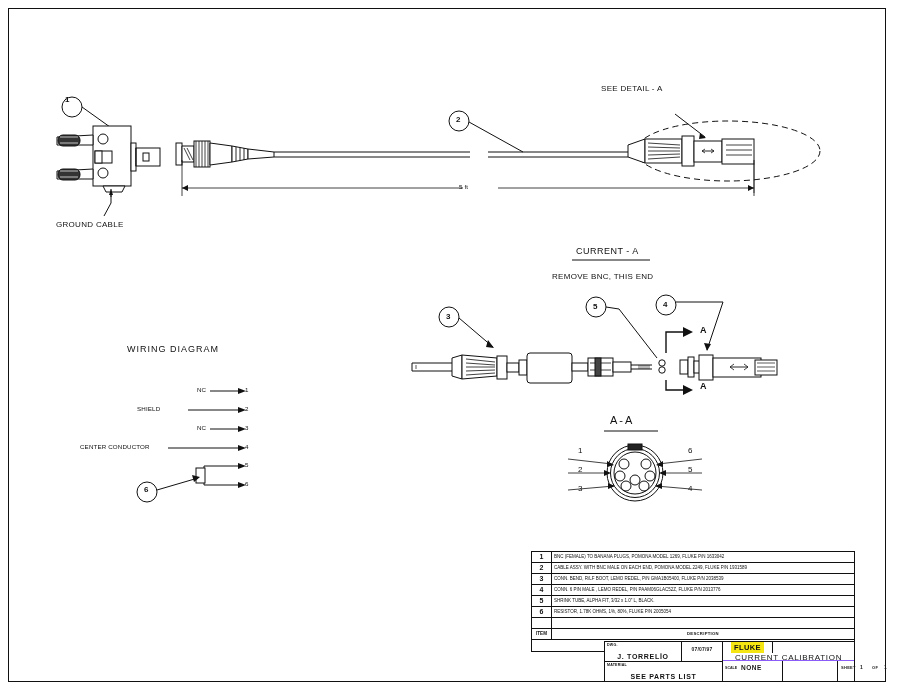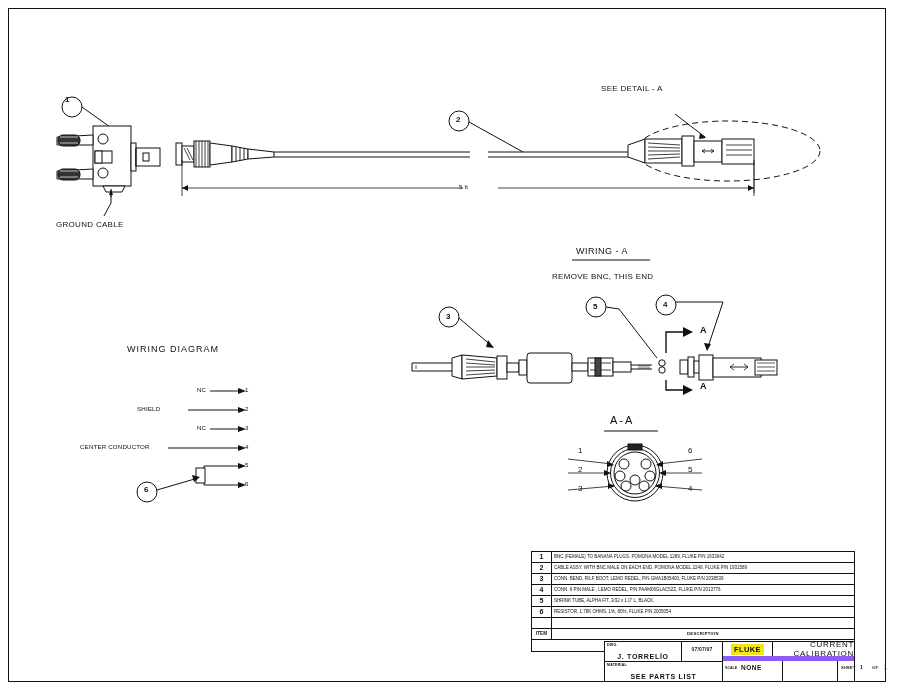--- a/index.html
+++ b/index.html
@@ -29,21 +29,21 @@
   #tb-left{width:118px;border-right:1px solid #111;box-sizing:border-box;display:flex;flex-direction:column;}
   .tb-cell{position:relative;flex:1;border-bottom:1px solid #111;box-sizing:border-box;}
   .tb-cell:last-child{border-bottom:none;}
   .tb-tag{position:absolute;left:2px;top:1px;font-size:3.6px;font-weight:bold;letter-spacing:.2px;color:#111;}
   .tb-val{position:absolute;left:0;right:0;bottom:1px;text-align:center;font-size:7px;font-weight:bold;letter-spacing:.7px;color:#111;}
   #tb-drawn{display:flex;}
   #tb-drawn .name{flex:1;border-right:1px solid #111;position:relative;box-sizing:border-box;}
   #tb-drawn .date{width:40px;position:relative;box-sizing:border-box;}
   .tb-date-val{position:absolute;left:0;right:0;top:4px;text-align:center;font-size:5px;font-weight:bold;letter-spacing:.2px;}
   #tb-right{flex:1;display:flex;flex-direction:column;}
-  #tb-logorow{height:19px;display:flex;border-bottom:5px solid #8b5cf6;box-sizing:border-box;}
+  #tb-logorow{height:19px;display:flex;border-bottom:1px solid #8b5cf6;box-sizing:border-box;flex-direction:column;}
   #tb-logo{width:50px;display:flex;align-items:center;justify-content:center;border-right:1px solid #111;box-sizing:border-box;}
   .logo{background:#f5e613;color:#111;font-weight:bold;font-size:7.5px;letter-spacing:.4px;padding:1px 3px;font-family:"Liberation Sans",sans-serif;}
   #tb-title{flex:1;display:flex;align-items:center;justify-content:center;font-size:8px;letter-spacing:.7px;color:#111;text-align:right;}
   #tb-botrow{flex:1;display:flex;}
   #tb-scale{width:60px;border-right:1px solid #111;position:relative;box-sizing:border-box;}
   #tb-mid{width:55px;border-right:1px solid #111;box-sizing:border-box;}
   #tb-sheet{flex:1;position:relative;box-sizing:border-box;}
   .sc-tag{position:absolute;left:2px;top:5px;font-size:3.6px;font-weight:bold;}
   .sc-val{position:absolute;left:18px;top:3px;font-size:6.5px;font-weight:bold;letter-spacing:.5px;}
   .sh-line{position:absolute;left:3px;top:4px;font-size:4px;font-weight:bold;letter-spacing:.3px;}
@@ -167,21 +167,21 @@
   <div class="abs" style="left:445px;top:108px;">
     <svg width="110" height="50" viewBox="0 0 110 50">
       <g fill="none" stroke="#111" stroke-width="1">
         <circle cx="14" cy="13" r="10"></circle>
         <path d="M24 14 L78 44"></path>
       </g>
     </svg>
   </div>
   <div class="txt lbl-sm bold" style="left:456px;top:115px;">2</div>
 
-  <div class="txt lbl-md" style="left:576px;top:246px;">WIRING - A</div>
+  <div class="txt lbl-md" style="left:576px;top:246px;">CURRENT - A</div>
   <div class="abs" style="left:572px;top:259px;">
     <svg width="80" height="3">
         <line x1="0" y1="1" x2="78" y2="1" stroke="#111" stroke-width="1"></line>
       </svg>
   </div>
   <div class="txt lbl-sm" style="left:552px;top:272px;">REMOVE BNC, THIS END</div>
 
   <div class="abs" style="left:400px;top:300px;">
     <svg width="390" height="95" viewBox="0 0 390 95">
       <g fill="none" stroke="#111" stroke-width="1">

